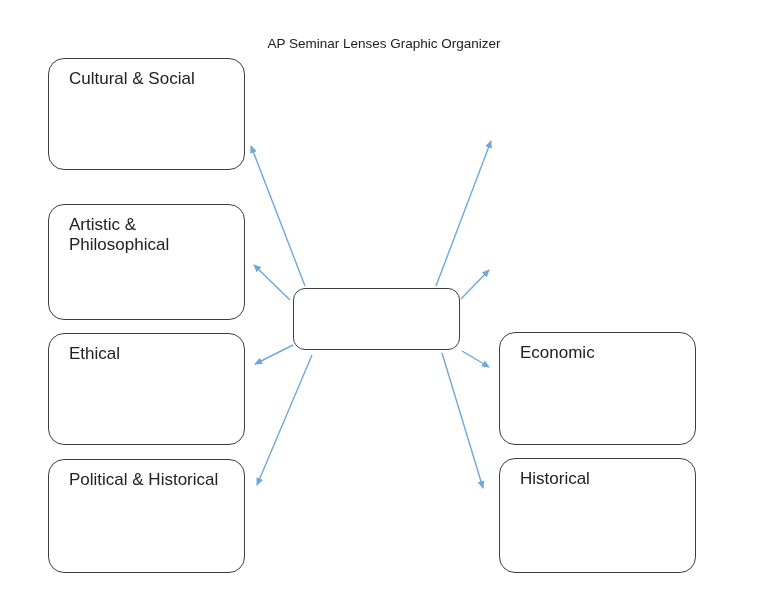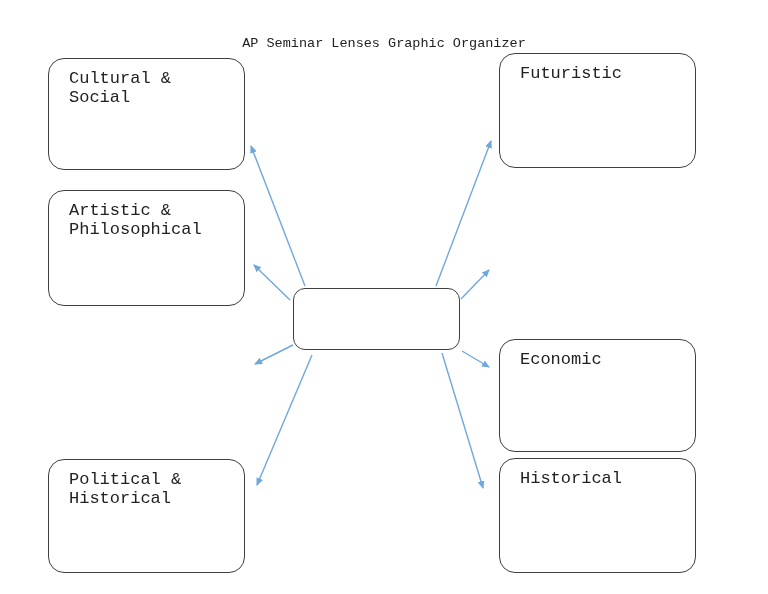--- a/index.html
+++ b/index.html
@@ -6,21 +6,21 @@
     --arrow-color:#6fa8dc;
     --box-border:#3f3f3f;
     --text-color:#212121;
     --bg:#ffffff;
   }
   html,body{margin:0;padding:0;background:#fff;}
   .canvas{
     position:relative;
     width:748px;height:594px;
     background:var(--bg);
-    font-family:Liberation Mono, monospace;
+    font-family:Liberation Sans, sans-serif;
     overflow:hidden;
   }
   .title{
     position:absolute;
     left:0;top:36px;width:768px;
     text-align:center;
     font-size:13.5px;
     color:var(--text-color);
   }
   .lens-box{
@@ -38,27 +38,27 @@
     position:absolute;
     left:293px;top:288px;
     width:167px;height:62px;
     border:1.6px solid var(--box-border);
     border-radius:12px;
     background:#fff;
     box-sizing:border-box;
   }
   
   .box-l0{left:48px;top:58px;height:112px;}
-  .box-l1{left:48px;top:190px;height:116px;}
+  .box-l1{left:48px;top:204px;height:116px;}
   .box-l2{left:48px;top:333px;height:112px;}
   .box-l3{left:48px;top:459px;height:114px;}
   
   .box-r0{left:499px;top:53px;height:115px;}
   .box-r1{left:499px;top:188px;height:117px;}
-  .box-r2{left:499px;top:332px;height:113px;margin-top:7px;}
+  .box-r2{left:499px;top:332px;height:113px;}
   .box-r3{left:499px;top:458px;height:115px;}
   .arrows{
     position:absolute;left:0;top:0;width:768px;height:594px;
     pointer-events:none;
   }
   .arrow-line{
     stroke:var(--arrow-color);
     stroke-width:1.4;
     fill:none;
   }
@@ -85,27 +85,27 @@
     <line class="arrow-line" x1="462" y1="351" x2="489" y2="367" marker-end="url(#ah)"></line>
     <line class="arrow-line" x1="442" y1="353" x2="483" y2="488" marker-end="url(#ah)"></line>
   </svg>
 
   <div class="lens-box box-l0">
     <span>Cultural &amp; Social</span>
   </div>
   <div class="lens-box box-l1">
     <span>Artistic &amp; Philosophical</span>
   </div>
+  <div class="lens-box box-l2">
+    <span>Ethical</span>
+  </div>
   <div class="lens-box box-l3">
     <span>Political &amp; Historical</span>
   </div>
 
-  <div class="lens-box box-r0">
-    <span>Futuristic</span>
-  </div>
   <div class="lens-box box-r2">
     <span>Economic</span>
   </div>
   <div class="lens-box box-r3">
     <span>Historical</span>
   </div>
 
   <div class="center-box">
     <span></span>
   </div>

